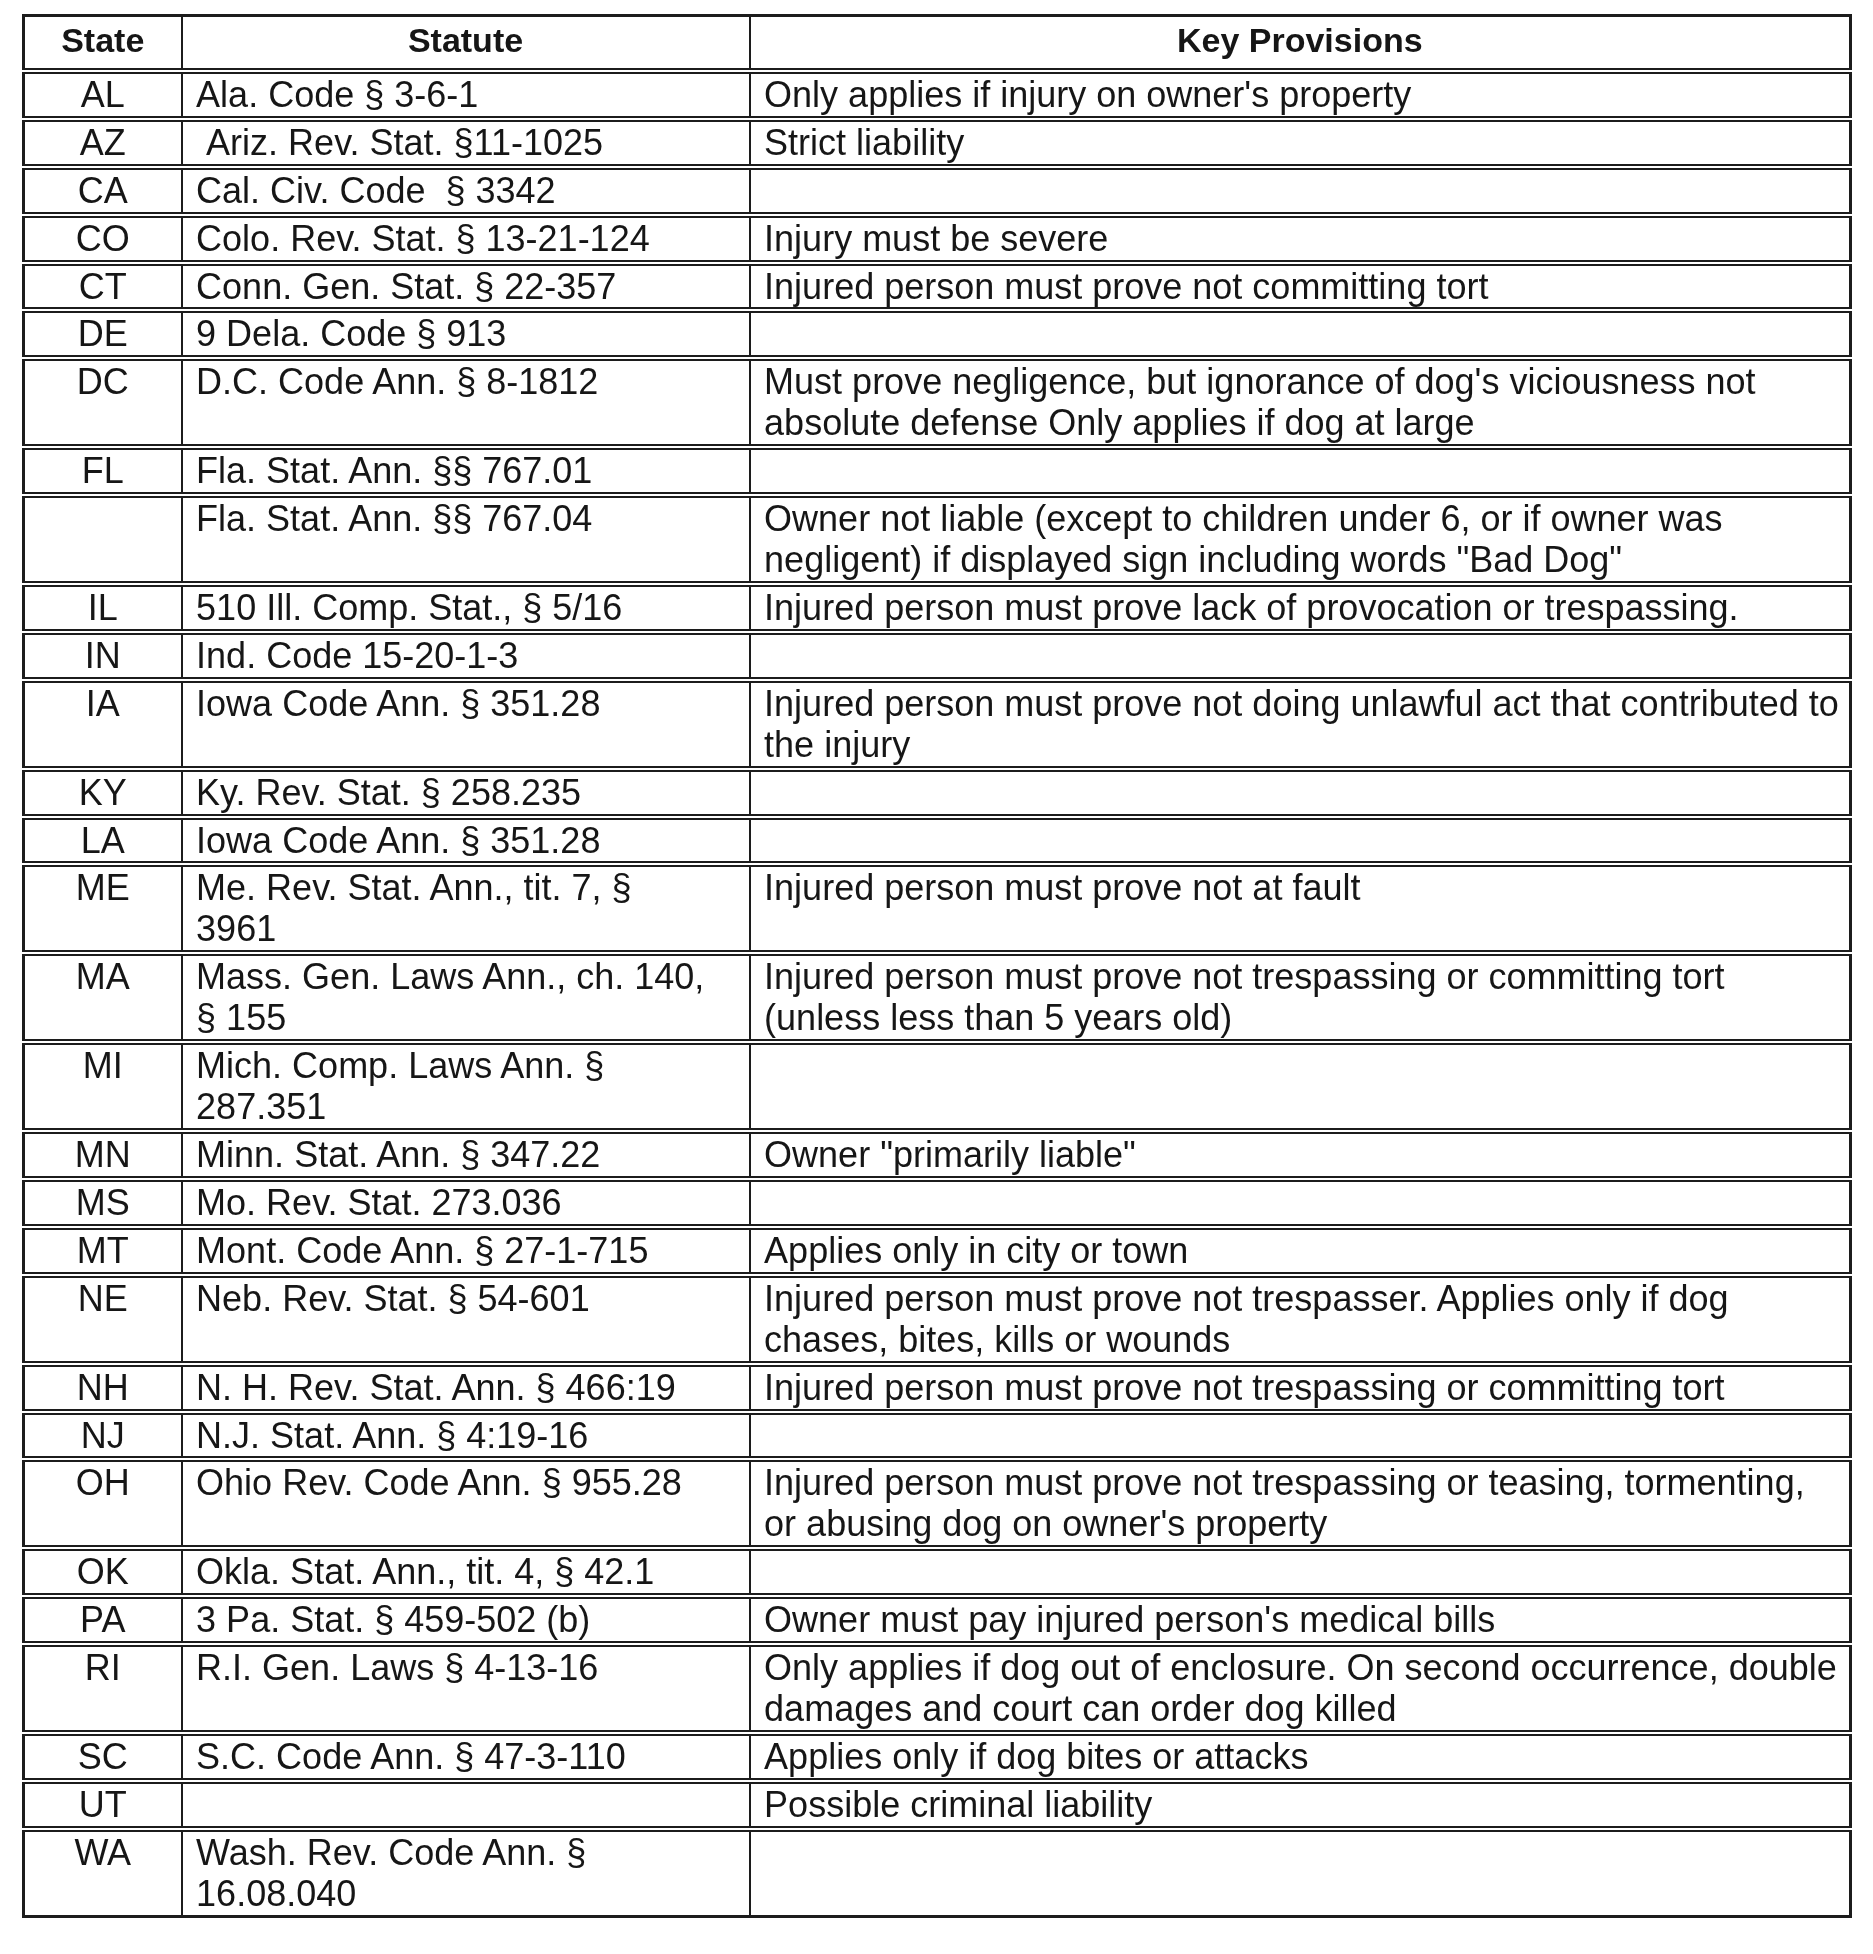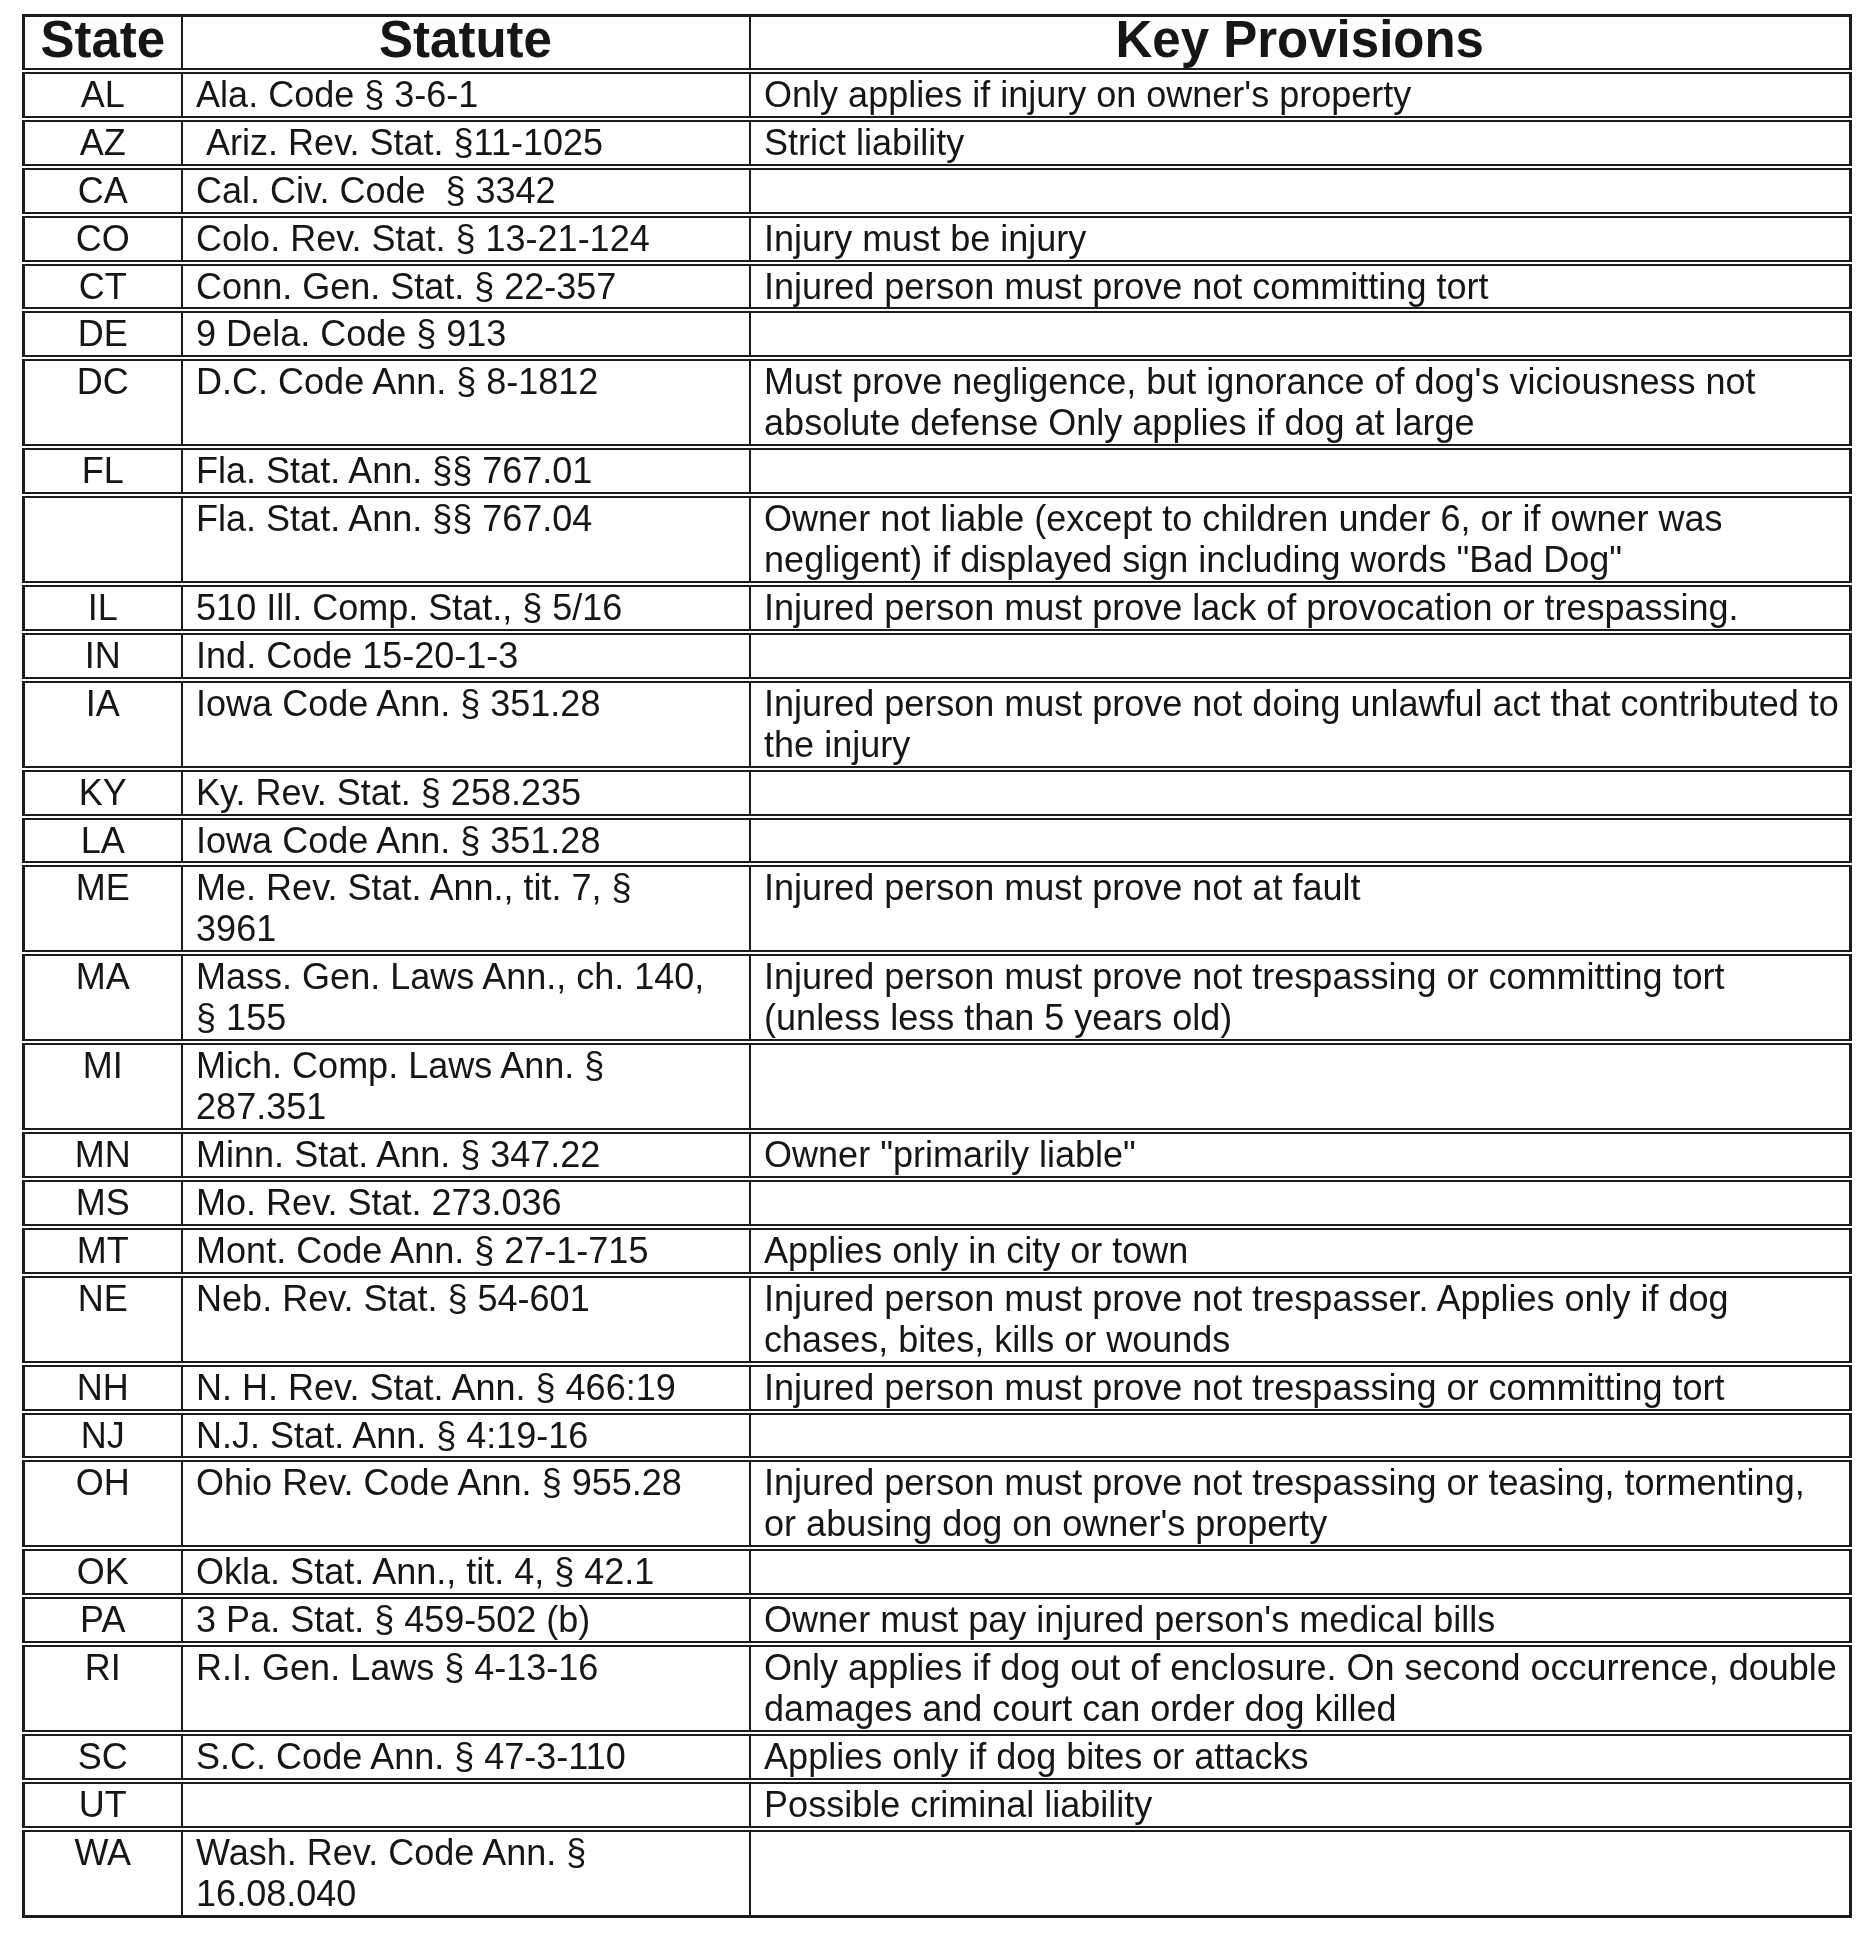--- a/index.html
+++ b/index.html
@@ -41,21 +41,21 @@
     border-left: 3.4px solid #1c1c1c;
     text-align: center;
     padding-left: 1.7px;
     padding-right: 1.7px;
   }
   th:last-child, td:last-child {
     border-right: 3.4px solid #1c1c1c;
   }
   thead th {
     border-top: 3.4px solid #1c1c1c;
-    font-size: 51px;
+    font-size: 34px;
     line-height: 44px;
     font-weight: 700;
     text-align: center;
     height: 48px;
     padding: 1.7px 3.4px;
   }
   tbody tr { height: 43px; }
   tbody tr:last-child td { border-bottom: 3.4px solid #1c1c1c; }
 </style>
 </head>
@@ -87,21 +87,21 @@
     <td>Strict liability</td>
   </tr>
         <tr>
     <td>CA</td>
     <td>Cal. Civ. Code  § 3342</td>
     <td></td>
   </tr>
         <tr>
     <td>CO</td>
     <td>Colo. Rev. Stat. § 13-21-124</td>
-    <td>Injury must be injury</td>
+    <td>Injury must be severe</td>
   </tr>
         <tr>
     <td>CT</td>
     <td>Conn. Gen. Stat. § 22-357</td>
     <td>Injured person must prove not committing tort</td>
   </tr>
         <tr>
     <td>DE</td>
     <td>9 Dela. Code § 913</td>
     <td></td>

